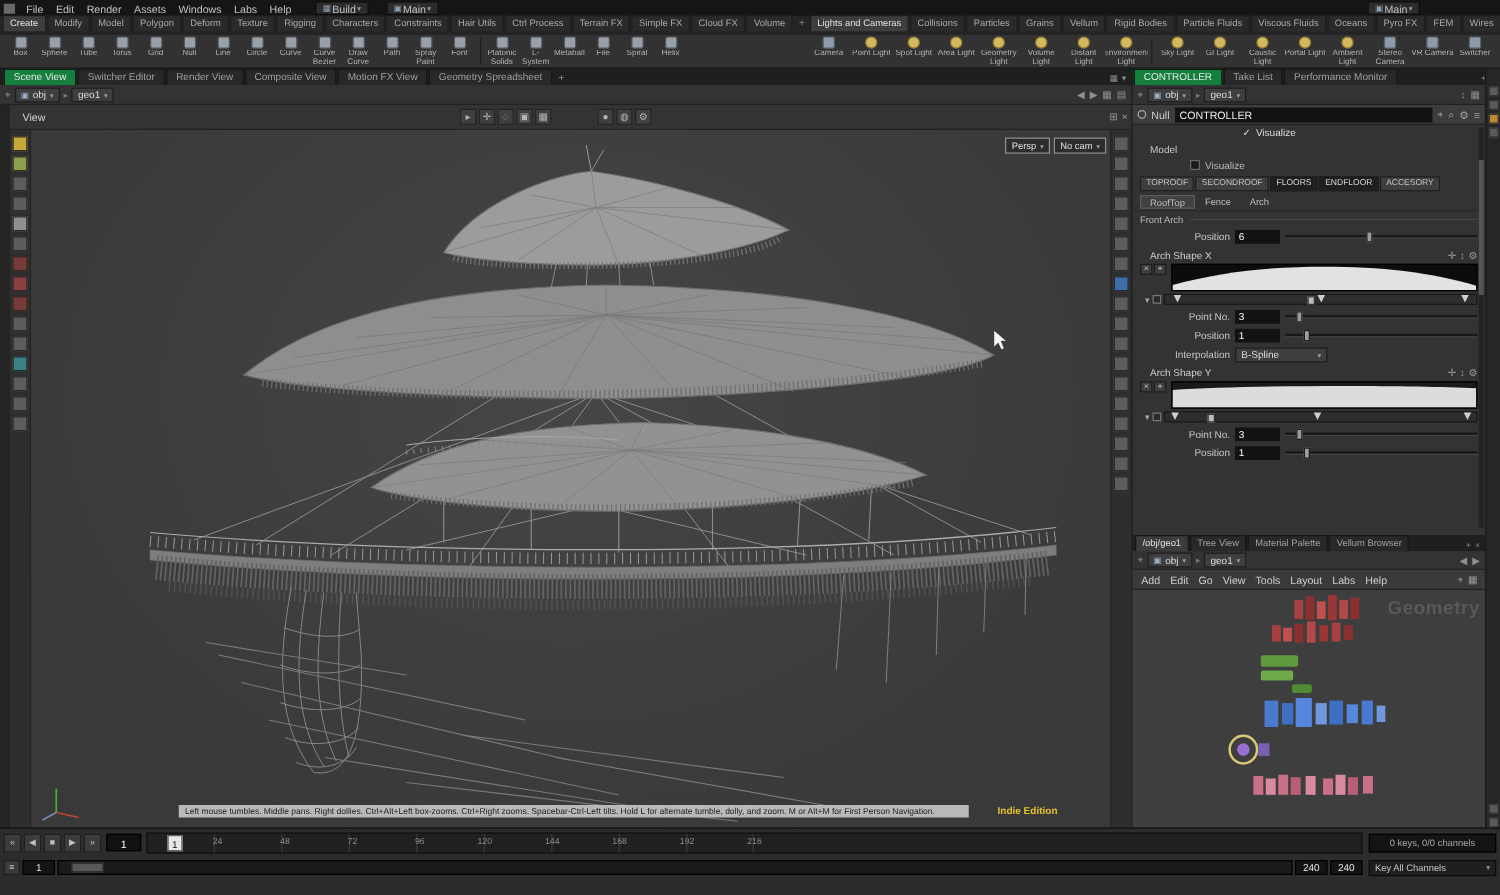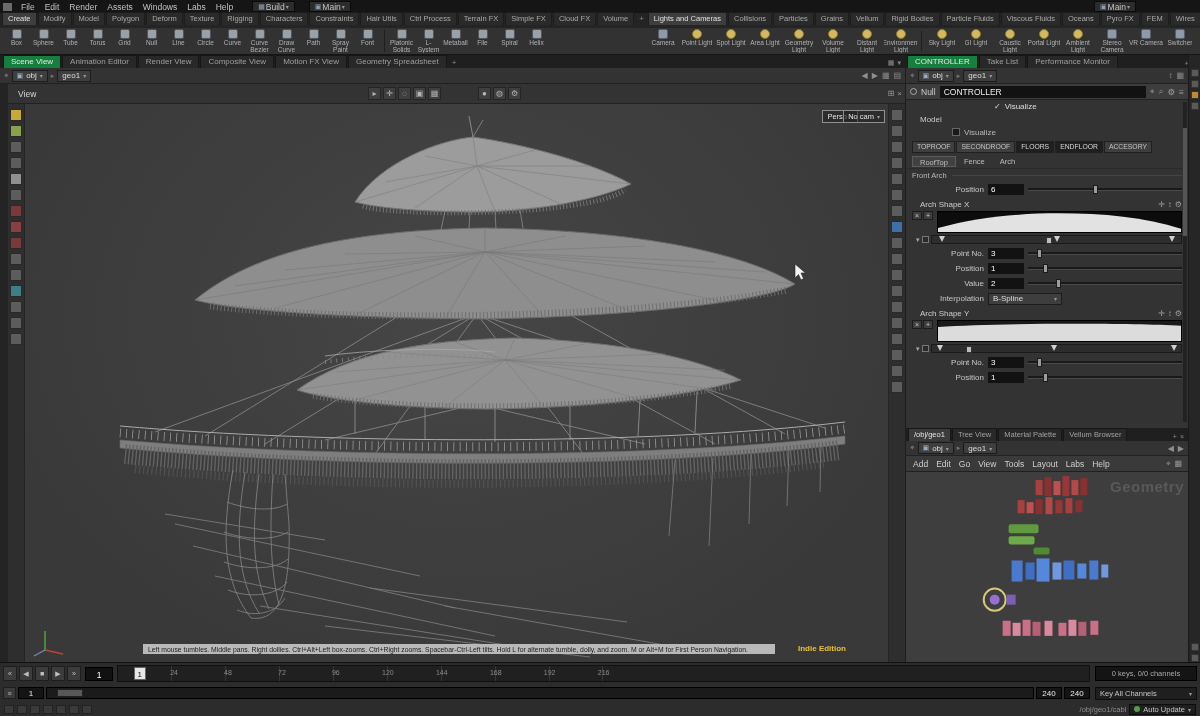--- a/index.html
+++ b/index.html
@@ -80,21 +80,21 @@
 .lstrip .sic:nth-child(2){background:#8aa04a}
 .lstrip .sic:nth-child(5){background:#8f8f8f}
 .lstrip .sic:nth-child(7){background:#7a3a3a}
 .lstrip .sic:nth-child(8){background:#8a4040}
 .lstrip .sic:nth-child(9){background:#7a3a3a}
 .lstrip .sic:nth-child(12){background:#3d7f86}
 .rstrip .sic:nth-child(8){background:#3f6fa8}
 .canvas{position:relative;flex:1;background:radial-gradient(ellipse at 50% 38%,#464646,#393939 78%);overflow:hidden}
 .scene{position:absolute;inset:0;width:100%;height:100%}
 .camchip{position:absolute;top:6px;display:flex;align-items:center;gap:3px;border:1px solid #8f8f8f;background:rgba(35,35,35,.55);color:#e0e0e0;font-size:7.5px;padding:1px 4px}
-.camchip.persp{right:30px}
+.camchip.persp{right:48px}
 .camchip.nocam{right:3px}
 .helpbar{position:absolute;left:118px;bottom:8px;width:632px;background:#b9b9b9;color:#1c1c1c;font-size:6.8px;padding:1.5px 5px;white-space:nowrap;overflow:hidden}
 .edition{position:absolute;right:42px;bottom:9px;color:#e6c22e;font-size:8px;font-weight:bold}
 
 
 .params{position:absolute;left:905px;top:84px;width:283px;height:344px;background:#333;border-left:1px solid #1d1d1d;overflow:hidden;font-size:8px}
 .phead{height:16px;background:#3d3d3d;border-bottom:1px solid #222;display:flex;align-items:center;gap:4px;padding:0 4px}
 .ntypeicon{width:7px;height:7px;border:1px solid #aaa;border-radius:50%}
 .ntype{color:#ccc;font-size:8.5px}
 .nname{flex:1;background:#121212;color:#ececec;height:12px;line-height:12px;padding:0 4px;font-size:8.5px}
@@ -403,21 +403,21 @@
         </div>
         </div>
     </div>
   </div>
 
   <div class="panetabs">
     <div class="pgroup-left">
       <div class="stabs">
 
       <div class="ptab sel">Scene View</div>
-          <div class="ptab">Animation Editor</div>
+          <div class="ptab">Switcher Editor</div>
           <div class="ptab">Render View</div>
           <div class="ptab">Composite View</div>
           <div class="ptab">Motion FX View</div>
           <div class="ptab">Geometry Spreadsheet</div>
         </div>
       <div class="ptab-add">+</div>
       <div class="pt-icons">
         <span>▦</span>
         <span>▾</span>
       </div>
@@ -775,28 +775,20 @@
           <span class="track"></span>
           <span class="phandle" style="left:6%"></span>
         </span>
     </div>
     <div class="prow" style="height:15px">
       <span class="plabel">Position</span>
       <span class="pfield">1</span>
       <span class="pslider">
           <span class="track"></span>
           <span class="phandle" style="left:10%"></span>
-        </span>
-    </div>
-    <div class="prow" style="height:15px">
-      <span class="plabel">Value</span>
-      <span class="pfield">2</span>
-      <span class="pslider">
-          <span class="track"></span>
-          <span class="phandle" style="left:18%"></span>
         </span>
     </div>
     <div class="prow" style="height:15px">
       <span class="plabel">Interpolation</span>
       <span class="chip" style="width:74px;justify-content:space-between">
         <span>B-Spline</span>
           <span class="dd">▾</span>
       </span>
     </div>
     <div class="rtitle">
@@ -988,31 +980,15 @@
       <div class="rslider">
           <span class="rhandle"></span>
         </div>
       <span class="rfield">240</span>
       <span class="rfield">240</span>
       <div class="keyall">
         <span>Key All Channels</span>
           <span class="dd">▾</span>
       </div>
     </div>
-    <div class="pb3">
-      <span class="sq"></span>
-      <span class="sq"></span>
-      <span class="sq"></span>
-      <span class="sq"></span>
-      <span class="sq"></span>
-      <span class="sq"></span>
-      <span class="sq"></span>
-      <span class="spacer"></span>
-      <span class="pathhint">/obj/geo1/cabl</span>
-      <div class="autoupd">
-        <span class="audot"></span>
-        <span>Auto Update</span>
-          <span class="dd">▾</span>
-      </div>
-    </div>
   </div>
 
 </div>
 
 </body></html>

